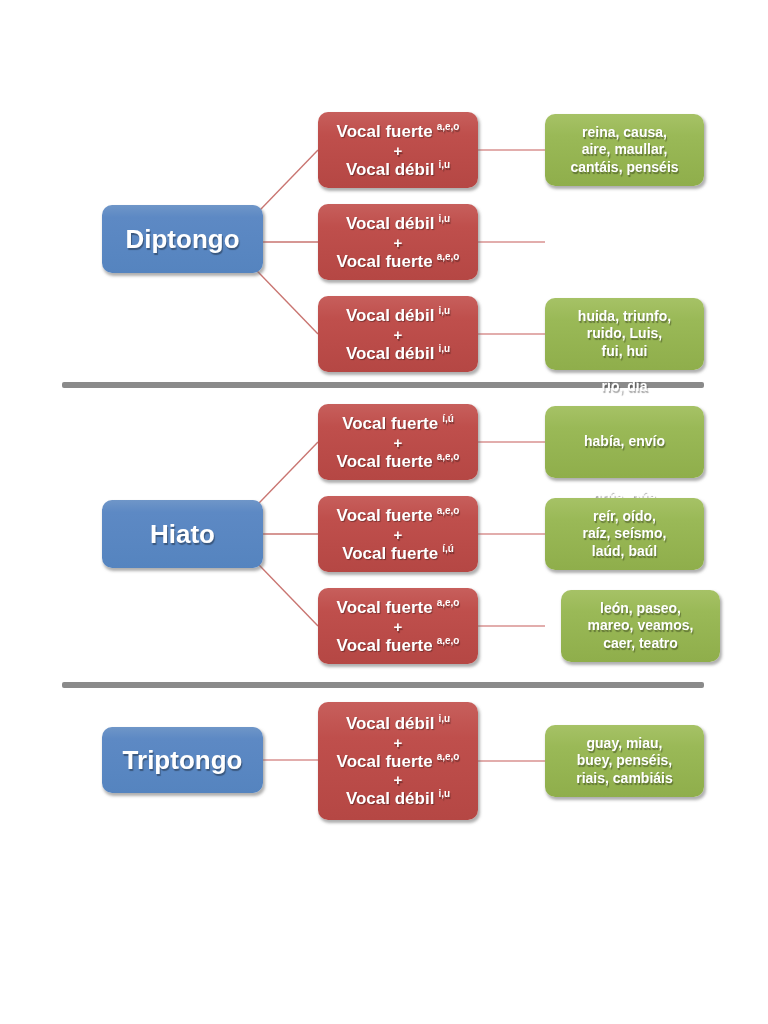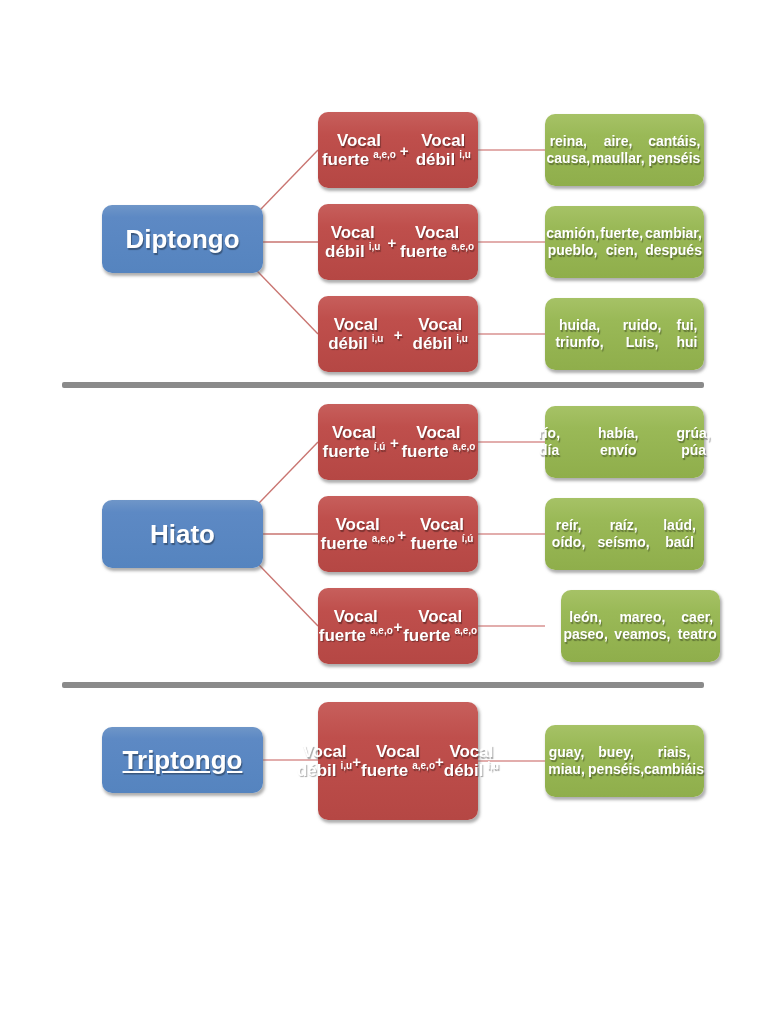--- a/index.html
+++ b/index.html
@@ -19,20 +19,21 @@
     position: absolute;
     left: 0; top: 0;
     width: 768px; height: 1024px;
     pointer-events: none;
   }
   .box {
     position: absolute;
     border-radius: 10px;
     color: #ffffff;
     display: flex;
+    flex-direction: column;
     align-items: center;
     justify-content: center;
     text-align: center;
     box-shadow: 1.5px 2.5px 3px rgba(110,110,110,0.55);
     text-shadow: 1px 1.5px 1px rgba(0,0,0,0.35);
     box-sizing: border-box;
   }
   .box.blue {
     left: 66px;
     width: 161px;
@@ -114,25 +115,20 @@
     <div>reina, causa,</div>
     <div>aire, maullar,</div>
     <div>cantáis, penséis</div>
   </div>
 
   <div class="box red" style="top:204px;height:76px;">
     <div class="combo-line"><span>Vocal débil</span><sup>i,u</sup></div>
     <div class="plus-line">+</div>
     <div class="combo-line"><span>Vocal fuerte</span><sup>a,e,o</sup></div>
   </div>
-  <div class="box green" style="top:206px;height:72px;">
-    <div>camión, pueblo,</div>
-    <div>fuerte, cien,</div>
-    <div>cambiar, después</div>
-  </div>
 
   <div class="box red" style="top:296px;height:76px;">
     <div class="combo-line"><span>Vocal débil</span><sup>i,u</sup></div>
     <div class="plus-line">+</div>
     <div class="combo-line"><span>Vocal débil</span><sup>i,u</sup></div>
   </div>
   <div class="box green" style="top:298px;height:72px;">
     <div>huida, triunfo,</div>
     <div>ruido, Luis,</div>
     <div>fui, hui</div>
@@ -172,21 +168,21 @@
     <div class="combo-line"><span>Vocal fuerte</span><sup>a,e,o</sup></div>
   </div>
   <div class="box green" style="top:590px;height:72px;margin-left:16px;">
     <div>león, paseo,</div>
     <div>mareo, veamos,</div>
     <div>caer, teatro</div>
   </div>
 
   <div class="divider" style="top:682px;"></div>
 
-  <div class="box blue" style="top:727px;height:66px;text-decoration:underline;">
+  <div class="box blue" style="top:727px;height:66px;">
     <span>Triptongo</span>
   </div>
 
   <div class="box red" style="top:702px;height:118px;">
     <div class="combo-line"><span>Vocal débil</span><sup>i,u</sup></div>
     <div class="plus-line">+</div>
     <div class="combo-line"><span>Vocal fuerte</span><sup>a,e,o</sup></div>
     <div class="plus-line">+</div>
     <div class="combo-line"><span>Vocal débil</span><sup>i,u</sup></div>
   </div>

